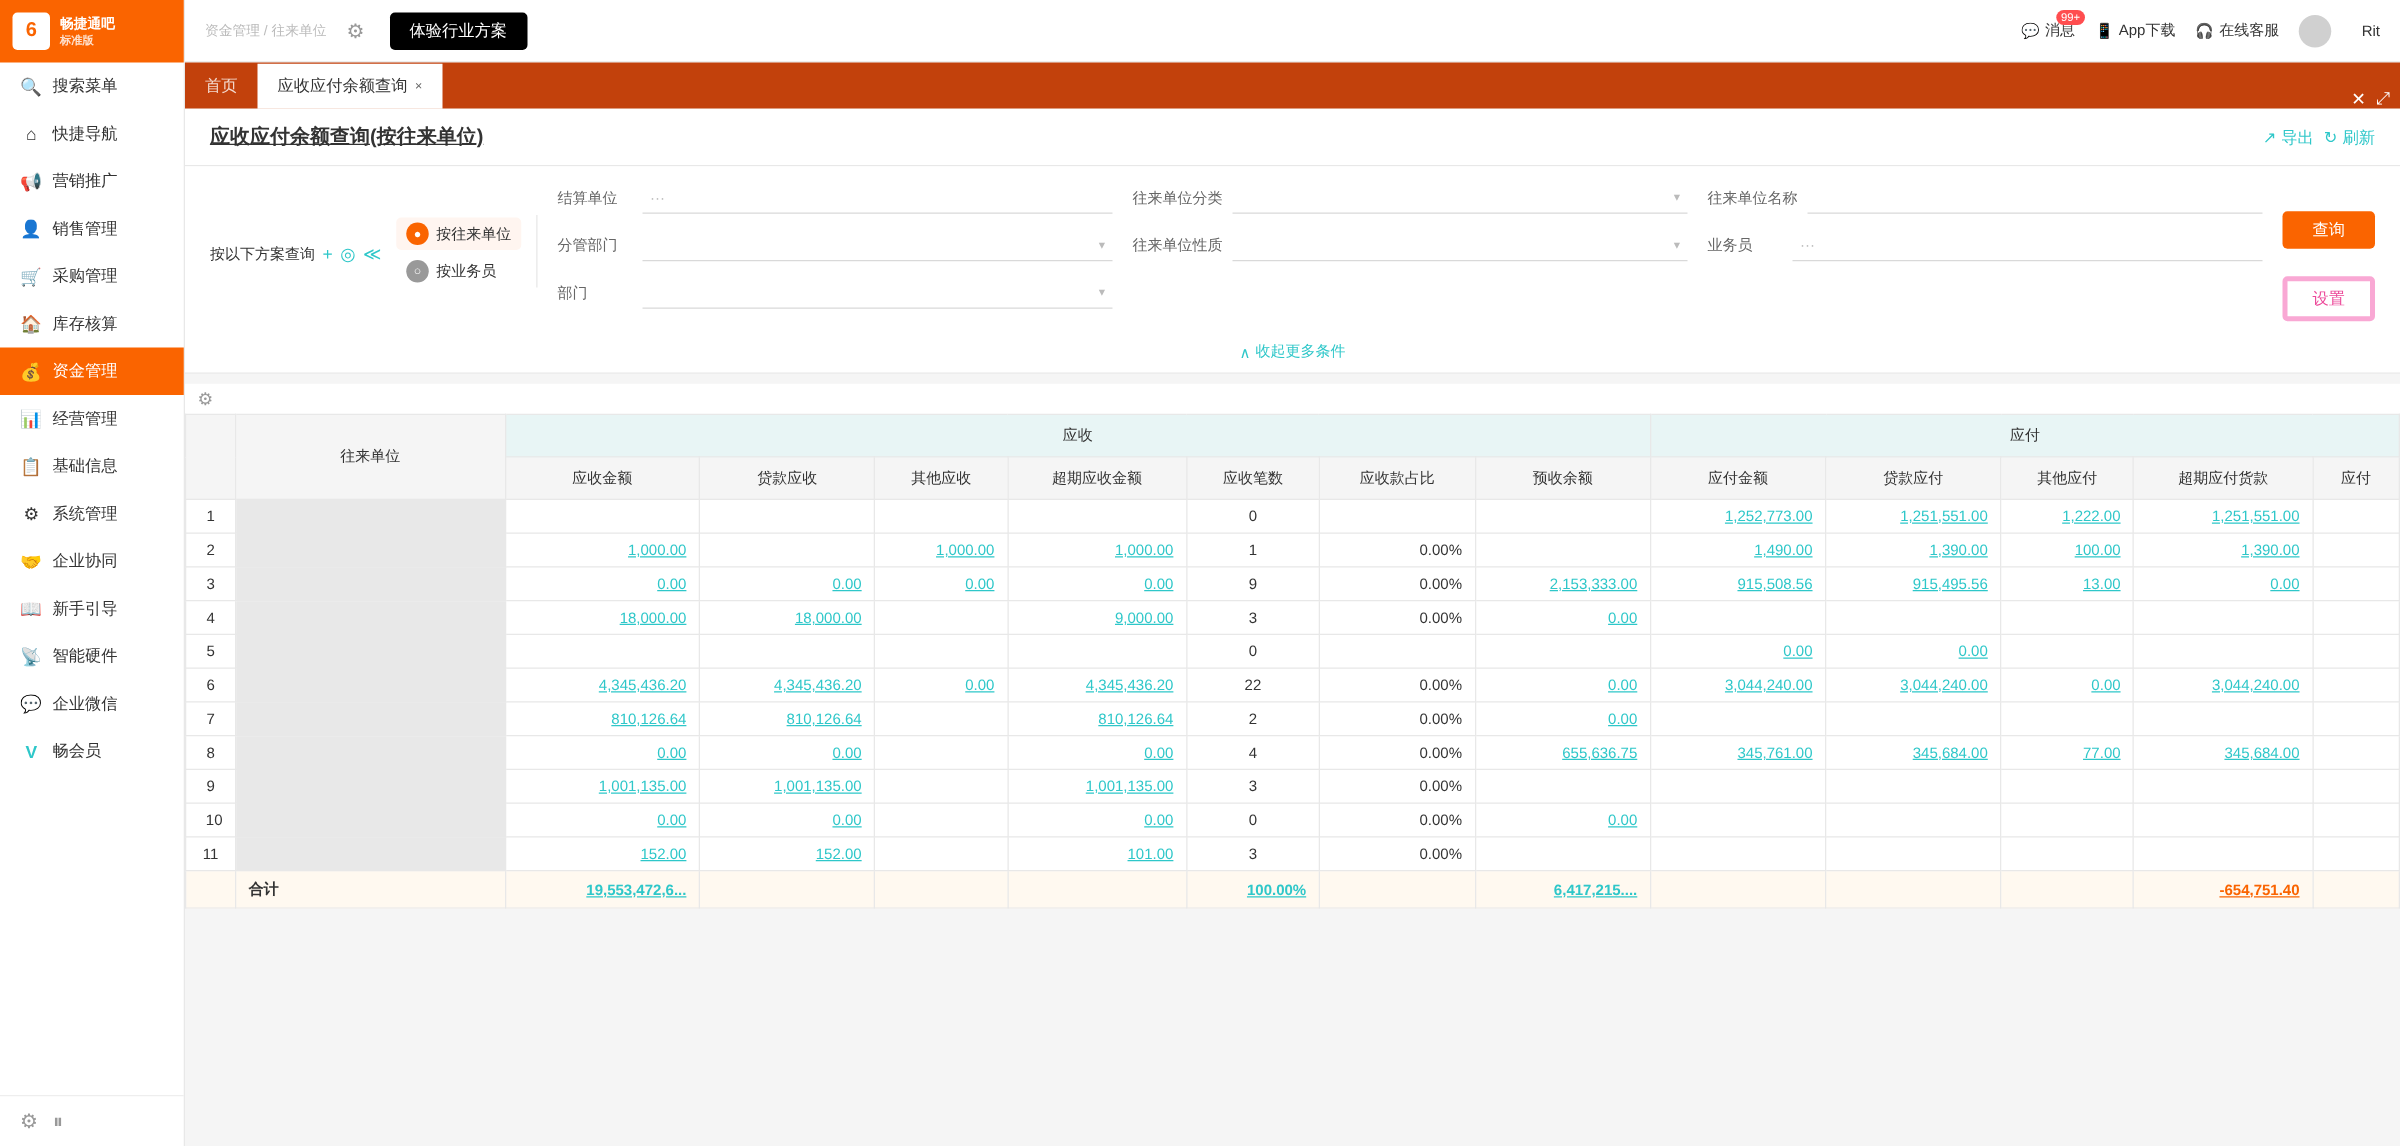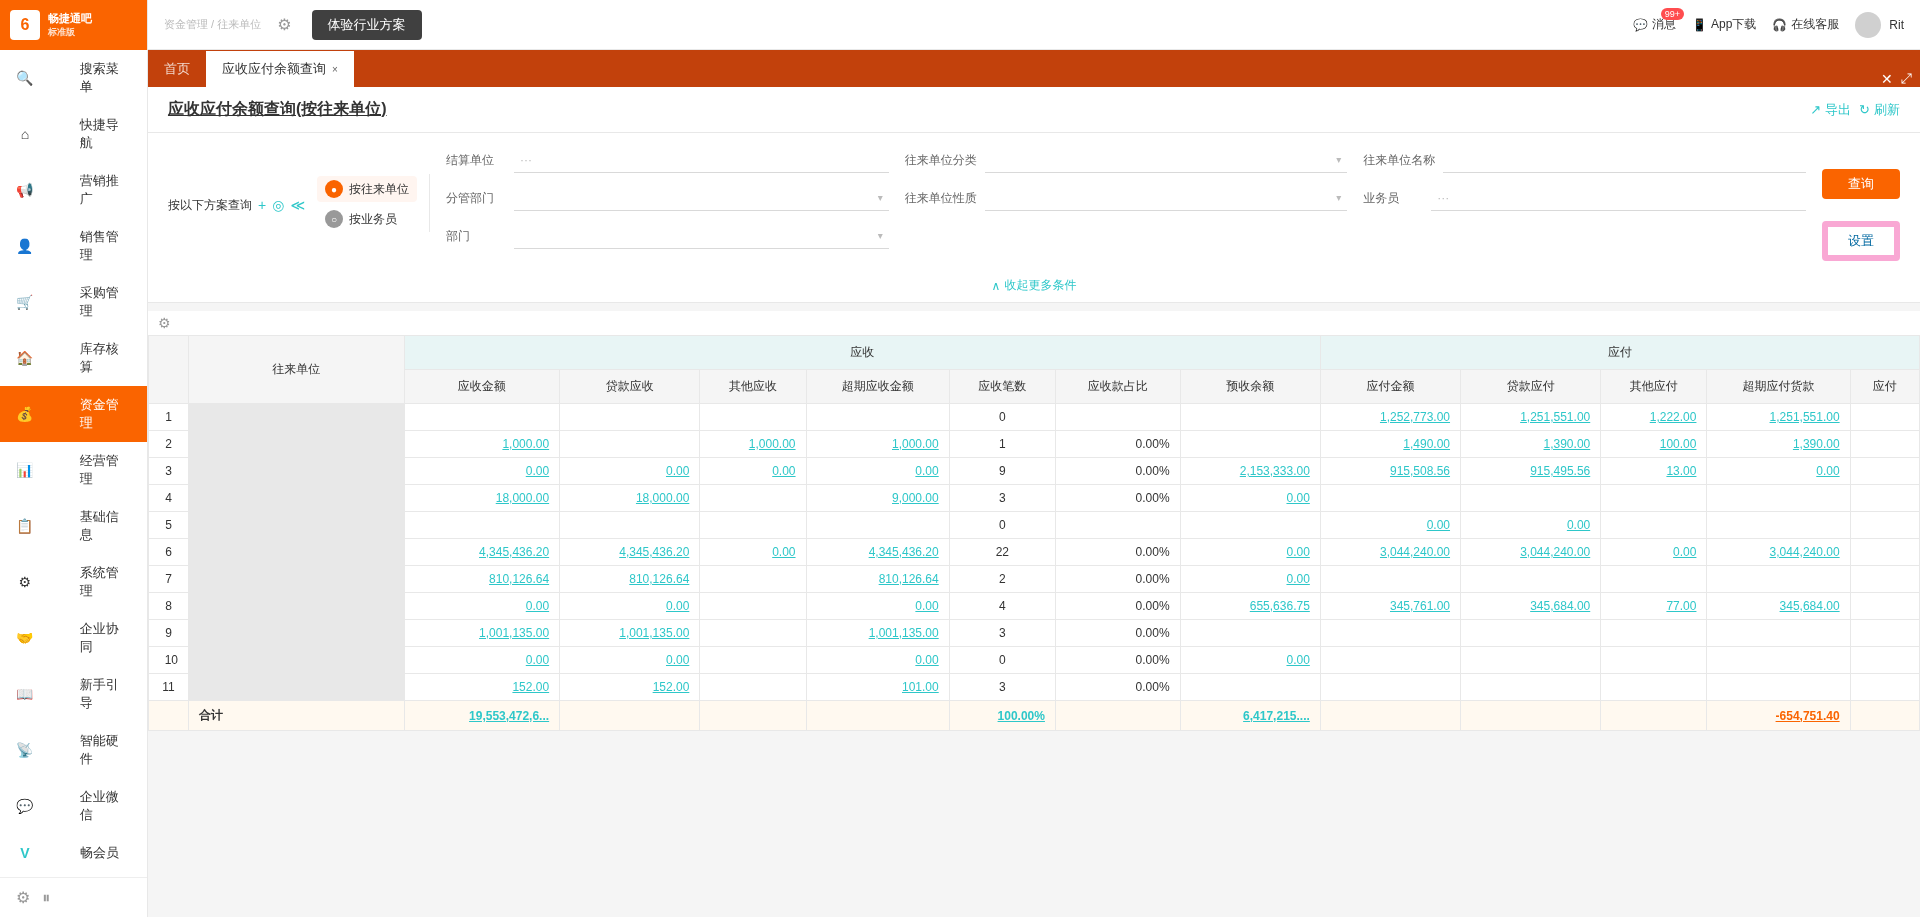--- a/index.html
+++ b/index.html
@@ -5,32 +5,32 @@
     * { box-sizing: border-box; margin: 0; padding: 0; }
     body { font-family: 'Microsoft YaHei', Arial, sans-serif; font-size: 12px; background: #f0f0f0; display: flex; height: 917px; overflow: hidden; }
 
     
     .sidebar { width: 148px; background: #fff; display: flex; flex-direction: column; border-right: 1px solid #e8e8e8; flex-shrink: 0; }
     .sidebar-logo { background: #fa6400; height: 50px; display: flex; align-items: center; padding: 0 10px; color: #fff; font-size: 14px; font-weight: bold; }
     .sidebar-logo .logo-icon { width: 30px; height: 30px; background: #fff; border-radius: 4px; margin-right: 8px; display: flex; align-items: center; justify-content: center; color: #fa6400; font-size: 16px; font-weight: bold; }
     .sidebar-item { display: flex; align-items: center; padding: 10px 16px; cursor: pointer; color: #333; transition: background 0.2s; }
     .sidebar-item.active { background: #fa6400; color: #fff; border-radius: 0; }
     .sidebar-item .item-icon { width: 18px; height: 18px; margin-right: 8px; display: flex; align-items: center; justify-content: center; font-size: 14px; }
-    .sidebar-item .item-label { font-size: 13px; margin-left: 38px; }
+    .sidebar-item .item-label { font-size: 13px; }
     .sidebar-bottom { margin-top: auto; display: flex; align-items: center; padding: 10px 16px; border-top: 1px solid #eee; gap: 12px; }
     .sidebar-bottom .btn-icon { color: #999; font-size: 16px; cursor: pointer; }
 
     
     .main { flex: 1; display: flex; flex-direction: column; overflow: hidden; }
 
     
     .topbar { height: 50px; background: #fff; display: flex; align-items: center; padding: 0 16px; border-bottom: 1px solid #e8e8e8; gap: 12px; }
     .topbar-breadcrumb { color: #999; font-size: 12px; display: flex; align-items: center; gap: 4px; }
     .topbar-gear { color: #999; font-size: 16px; cursor: pointer; margin-left: 4px; }
-    .topbar-btn { background: #404040; color: #fff; border: none; padding: 6px 16px; border-radius: 4px; cursor: pointer; font-size: 13px; margin-left: 8px; }
+    .topbar-btn { background: #000000; color: #fff; border: none; padding: 6px 16px; border-radius: 4px; cursor: pointer; font-size: 13px; margin-left: 8px; }
     .topbar-right { margin-left: auto; display: flex; align-items: center; gap: 16px; color: #333; font-size: 12px; }
     .topbar-right .msg-badge { position: relative; display: flex; align-items: center; gap: 4px; cursor: pointer; }
     .badge { background: #ff4d4f; color: #fff; font-size: 9px; border-radius: 10px; padding: 1px 4px; position: absolute; top: -8px; right: -8px; min-width: 18px; text-align: center; }
     .topbar-right .user-avatar { width: 28px; height: 28px; background: #e0e0e0; border-radius: 50%; }
 
     
     .tabs { display: flex; background: #c2410c; align-items: flex-end; padding: 0; height: 37px; }
     .tab { padding: 0 16px; height: 36px; display: flex; align-items: center; cursor: pointer; font-size: 13px; color: rgba(255,255,255,0.8); position: relative; }
     .tab.home { background: transparent; }
     .tab.active { background: #fff; color: #333; }
@@ -44,21 +44,21 @@
 
     
     .page-header { background: #fff; padding: 12px 20px; display: flex; align-items: center; justify-content: space-between; border-bottom: 1px solid #e8e8e8; }
     .page-title { font-size: 16px; font-weight: bold; color: #333; text-decoration: underline; }
     .page-actions { display: flex; gap: 8px; }
     .page-actions .action-btn { display: flex; align-items: center; gap: 4px; color: #2ec7c9; cursor: pointer; font-size: 13px; }
 
     
     .filter-area { background: #fff; padding: 12px 20px 0; margin-bottom: 8px; border-bottom: 1px solid #e8e8e8; }
     .filter-query-btn { background: #fa6400; color: #fff; border: none; padding: 6px 20px; border-radius: 4px; cursor: pointer; font-size: 13px; }
-    .filter-set-btn { background: #fff; color: #0369a1; border: 6px solid #f9a8d4; padding: 5px 20px; border-radius: 4px; cursor: pointer; font-size: 13px; }
+    .filter-set-btn { background: #fff; color: #ec4899; border: 4px solid #f9a8d4; padding: 5px 20px; border-radius: 4px; cursor: pointer; font-size: 13px; }
     .query-btns { display: flex; flex-direction: column; gap: 22px; margin-left: 16px; margin-top: 24px; }
     .filter-sidebar-item { display: flex; align-items: center; gap: 6px; padding: 4px 8px; cursor: pointer; border-radius: 4px; font-size: 12px; color: #333; }
     .filter-sidebar-item.active { background: #fff5f0; }
     .filter-sidebar-item .dot { width: 18px; height: 18px; border-radius: 50%; display: flex; align-items: center; justify-content: center; font-size: 10px; color: #fff; flex-shrink: 0; }
     .dot-orange { background: #fa6400; }
     .dot-gray { background: #999; }
 
     .collapse-btn { color: #2ec7c9; cursor: pointer; font-size: 12px; display: flex; align-items: center; gap: 4px; padding: 8px 0; justify-content: center; }
 
     
@@ -176,21 +176,21 @@
       <div class="msg-badge">
         <span>📱</span>
         <span>App下载</span>
       </div>
       <div class="msg-badge">
         <span>🎧</span>
         <span>在线客服</span>
       </div>
       <div class="msg-badge">
         <div class="user-avatar" style="background:#d0d0d0;border-radius:50%;width:26px;height:26px;display:inline-block"></div>
-        <span style="margin-left:4px">Rit</span>
+        <span style="margin-left:20px">Rit</span>
       </div>
     </div>
   </div>
 
   <div class="tabs">
     <div class="tab home">
       <span>首页</span>
     </div>
     <div class="tab active">
       <span>应收应付余额查询</span>

